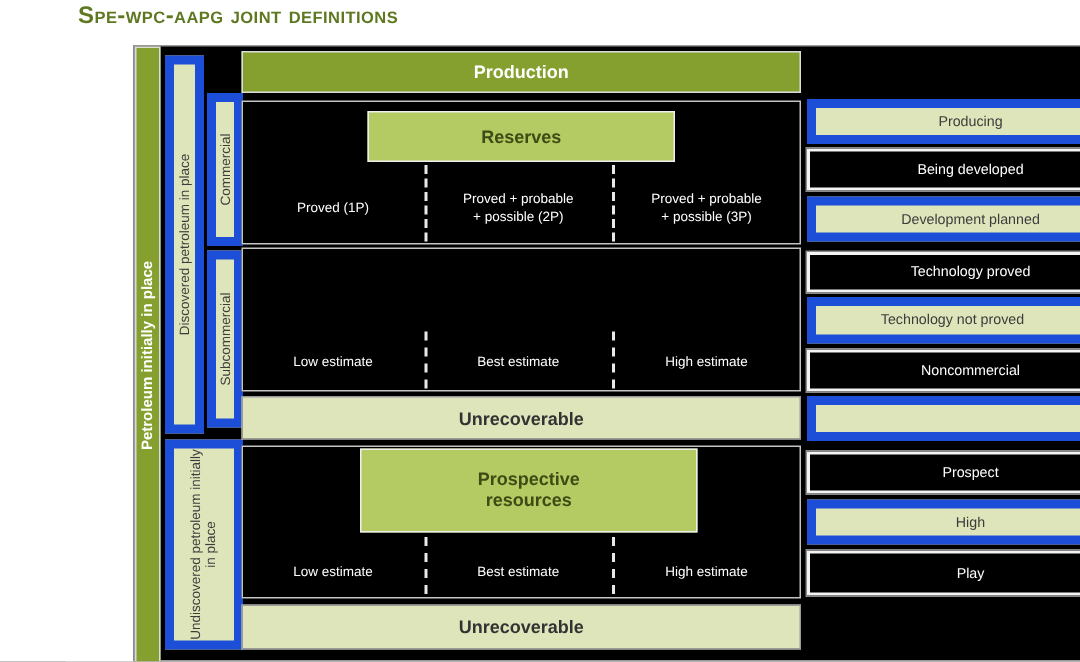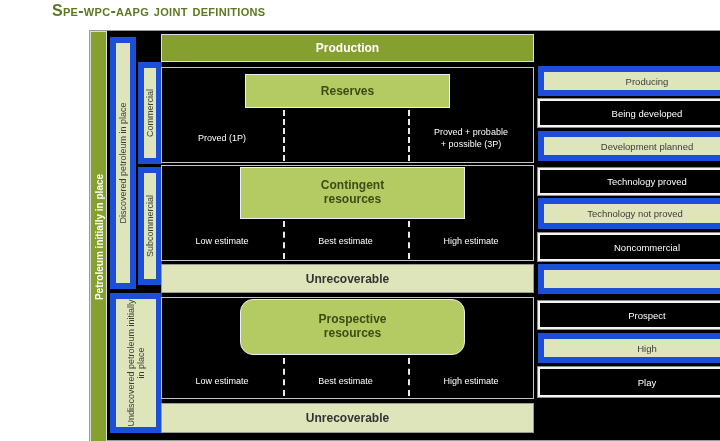--- a/index.html
+++ b/index.html
@@ -77,46 +77,46 @@
 
     <div class="abs panel" style="left:71px;top:36px;width:373px;height:96px;"></div>
     <div class="abs center box-mid" style="left:155px;top:43px;width:205px;height:34px;font-size:12px;">Reserves</div>
 
     <div class="dash" style="left:193px;top:79px;height:51px;"></div>
     <div class="dash" style="left:318px;top:79px;height:51px;"></div>
 
     <div class="lane est" style="left:72px;top:85px;width:120px;height:45px;">
       <span>Proved (1P)</span>
     </div>
+    <div class="lane est" style="left:194px;top:85px;width:123px;height:45px;">
+      <span class="narrow">Proved + probable + possible (2P)</span>
+    </div>
     <div class="lane est" style="left:319px;top:85px;width:124px;height:45px;">
       <span class="narrow">Proved + probable + possible (3P)</span>
     </div>
 
     <div class="abs panel" style="left:71px;top:134px;width:373px;height:96px;"></div>
-    <div class="abs center box-mid" style="left:150px;top:136px;width:225px;height:52px;">
-      <span class="stack2">Contingent resources</span>
-    </div>
 
     <div class="dash" style="left:193px;top:190px;height:38px;"></div>
     <div class="dash" style="left:318px;top:190px;height:38px;"></div>
 
     <div class="lane est" style="left:72px;top:196px;width:120px;height:30px;">
       <span>Low estimate</span>
     </div>
     <div class="lane est" style="left:194px;top:196px;width:123px;height:30px;">
       <span>Best estimate</span>
     </div>
     <div class="lane est" style="left:319px;top:196px;width:124px;height:30px;">
       <span>High estimate</span>
     </div>
 
     <div class="abs center unrec" style="left:71px;top:233px;width:373px;height:29px;">Unrecoverable</div>
 
     <div class="abs panel" style="left:71px;top:266px;width:373px;height:102px;"></div>
-    <div class="abs center box-mid" style="left:150px;top:268px;width:225px;height:56px;border-radius:13px;">
+    <div class="abs center box-mid" style="left:150px;top:268px;width:225px;height:56px;">
       <span class="stack2">Prospective resources</span>
     </div>
 
     <div class="dash" style="left:193px;top:327px;height:38px;"></div>
     <div class="dash" style="left:318px;top:327px;height:38px;"></div>
 
     <div class="lane est" style="left:72px;top:336px;width:120px;height:30px;">
       <span>Low estimate</span>
     </div>
     <div class="lane est" style="left:194px;top:336px;width:123px;height:30px;">

